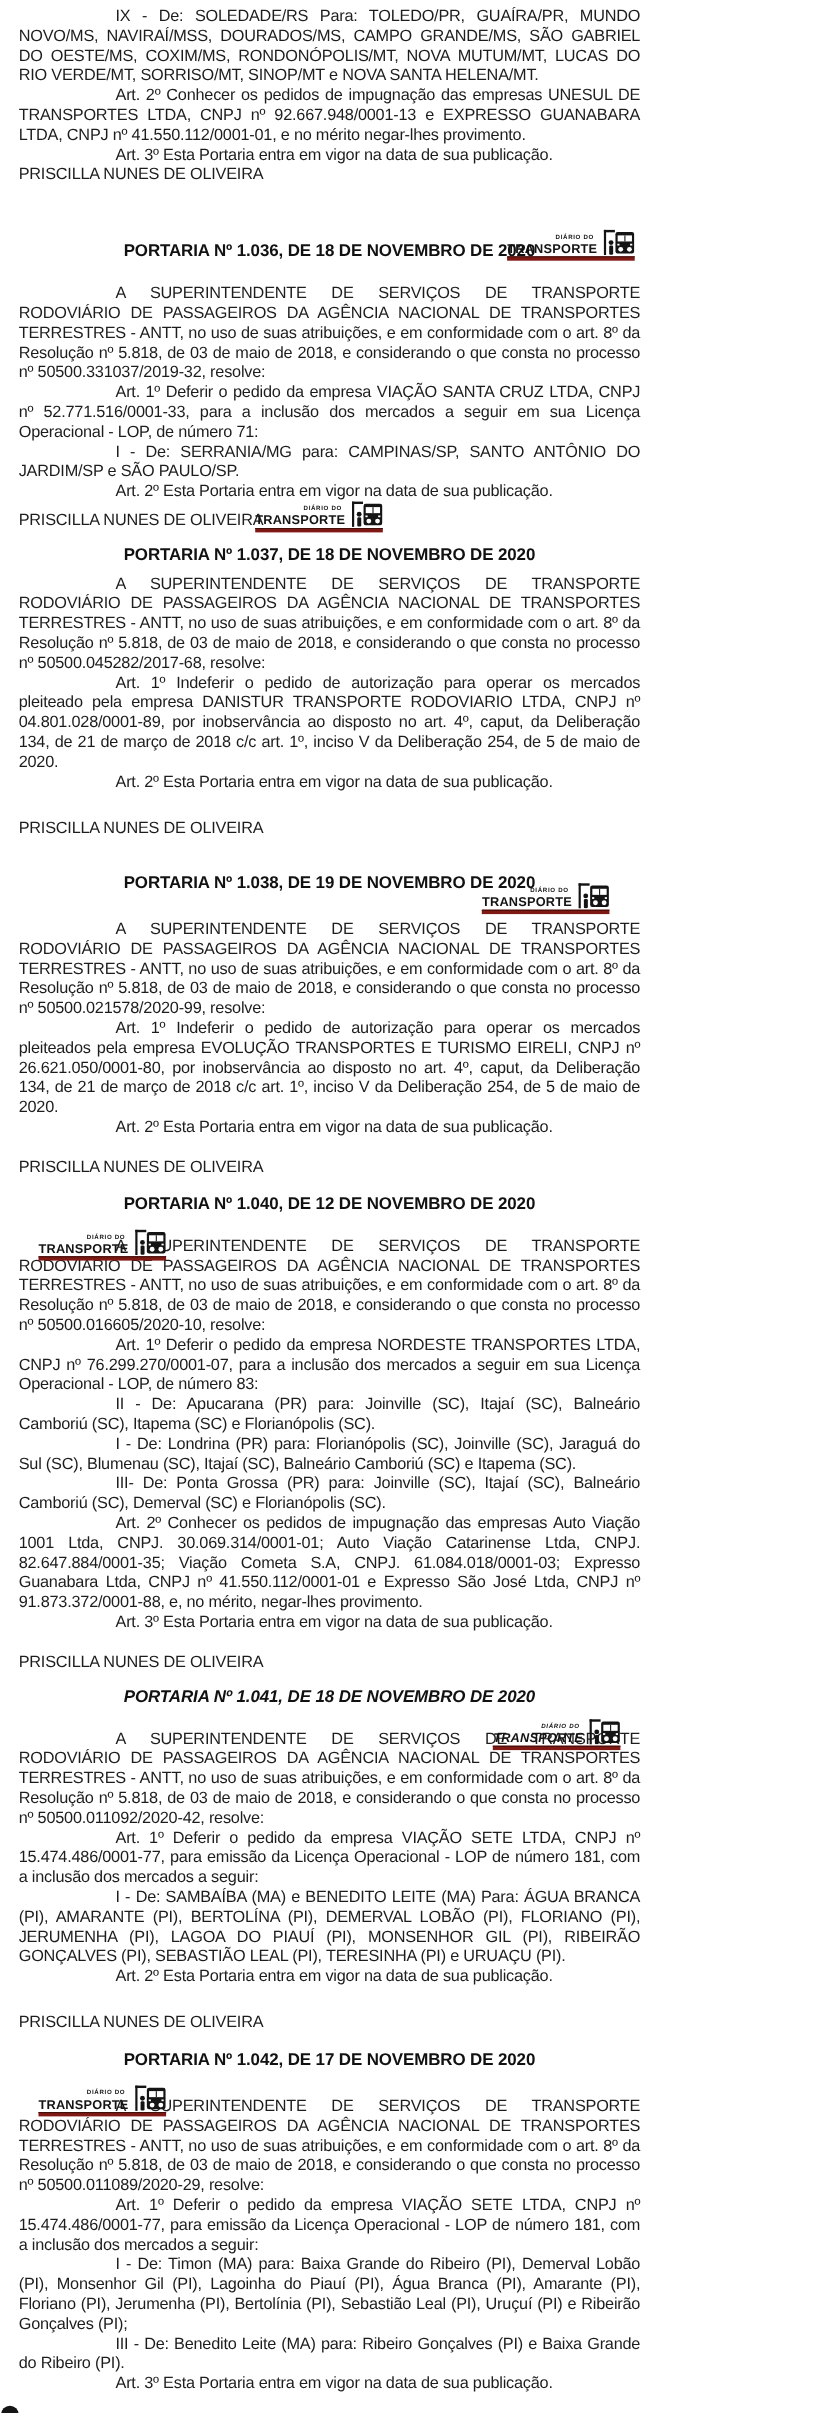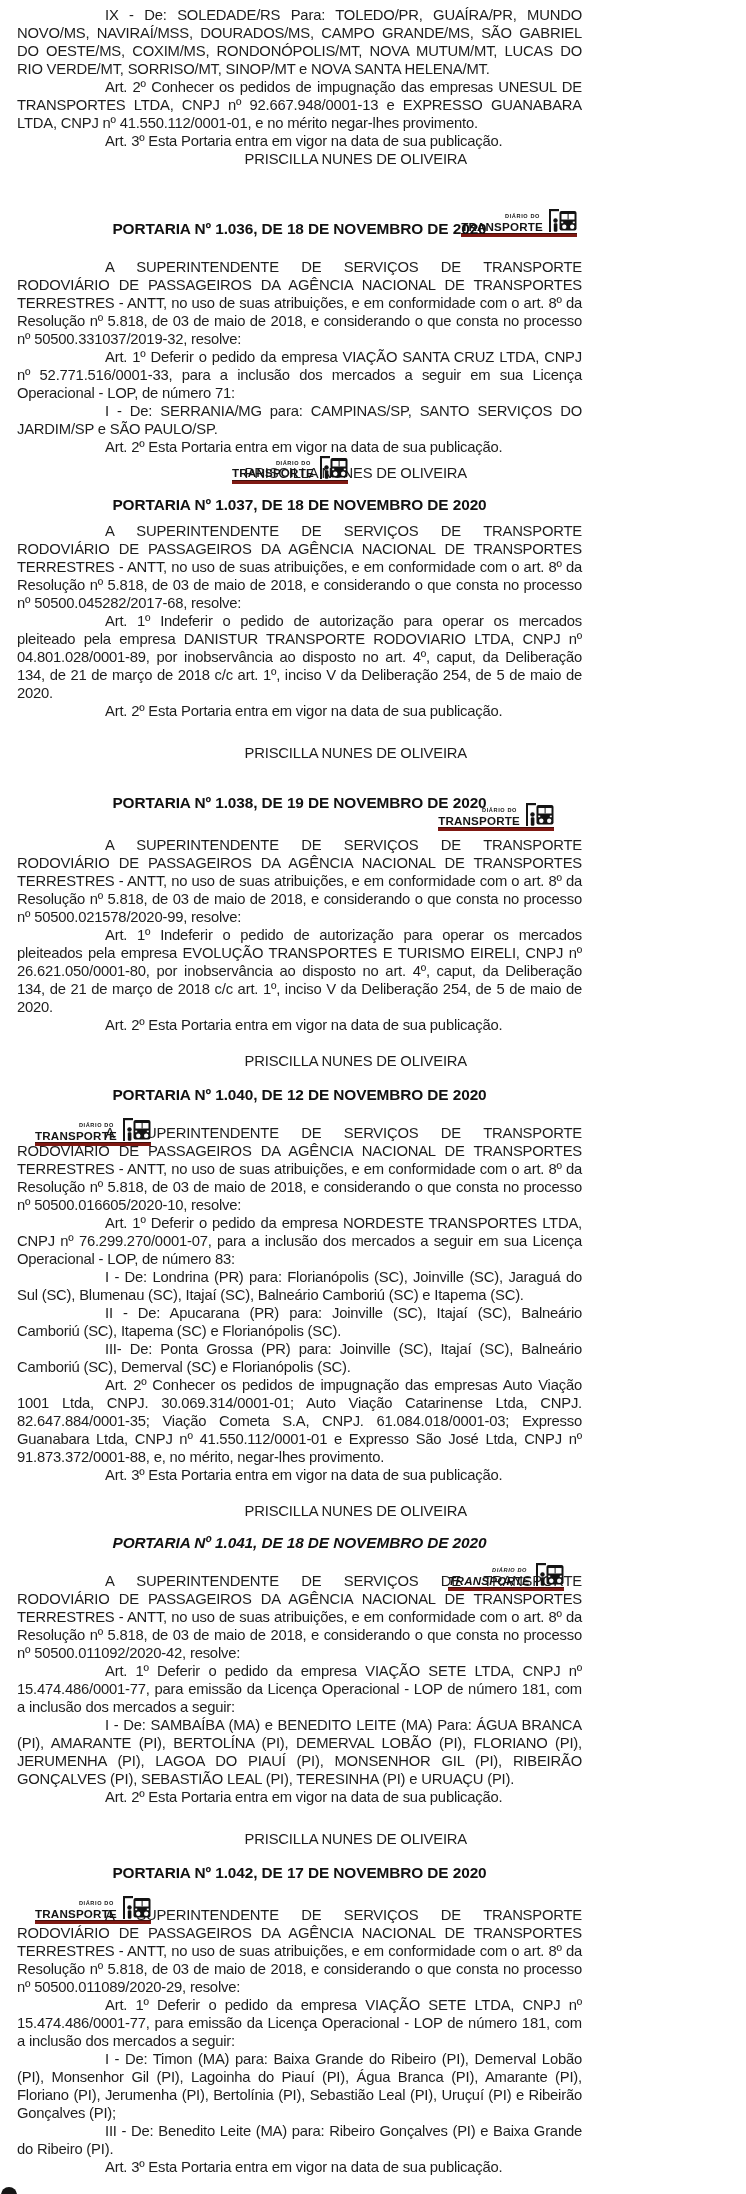--- a/index.html
+++ b/index.html
@@ -24,21 +24,21 @@
   .heading-row {
     position:relative;
     text-align:center;
     font-weight:bold;
     font-size:15.4px;
     letter-spacing:-0.1px;
     color:#111;
   }
   .sig-row {
     position:relative;
-    text-align:right;
+    text-align:left;
     padding-right:115px;
     letter-spacing:-0.2px;
   }
   
   .logo { display:inline-block; vertical-align:middle; }
   .logo-row { display:flex; align-items:flex-end; }
   .logo-textcol { display:flex; flex-direction:column; align-items:flex-end; line-height:1; padding-right:2px;margin-top:44px; }
   .logo-small { font-size:5.6px; font-weight:bold; letter-spacing:0.6px; color:#141414; padding-right:3px; }
   .logo-main { font-size:11.6px; font-weight:bold; letter-spacing:0.2px; color:#141414; margin-top:1px; }
   .logo-icon { display:block; width:30px; height:24px; margin-left:2px; }
@@ -99,21 +99,21 @@
         </span>
         <span class="logo-underline" style="display:block"></span>
       </span>
     </div>
   </section>
 
   <section>
     <div class="heading-row mt-head-b">PORTARIA Nº 1.036, DE 18 DE NOVEMBRO DE 2020</div>
     <p class="body-par">A SUPERINTENDENTE DE SERVIÇOS DE TRANSPORTE RODOVIÁRIO DE PASSAGEIROS DA AGÊNCIA NACIONAL DE TRANSPORTES TERRESTRES - ANTT, no uso de suas atribuições, e em conformidade com o art. 8º da Resolução nº 5.818, de 03 de maio de 2018, e considerando o que consta no processo nº 50500.331037/2019-32, resolve:</p>
     <p class="body-par">Art. 1º Deferir o pedido da empresa VIAÇÃO SANTA CRUZ LTDA, CNPJ nº 52.771.516/0001-33, para a inclusão dos mercados a seguir em sua Licença Operacional - LOP, de número 71:</p>
-    <p class="body-par">I - De: SERRANIA/MG para: CAMPINAS/SP, SANTO SERVIÇOS DO JARDIM/SP e SÃO PAULO/SP.</p>
+    <p class="body-par">I - De: SERRANIA/MG para: CAMPINAS/SP, SANTO ANTÔNIO DO JARDIM/SP e SÃO PAULO/SP.</p>
     <p class="body-par">Art. 2º Esta Portaria entra em vigor na data de sua publicação.</p>
     <div class="sig-row mt-sig-sm">
       <span class="sig-logo-left logo">
         <span class="logo-row">
           <span class="logo-textcol">
             <span class="logo-small">DIÁRIO DO</span>
             <span class="logo-main">TRANSPORTE</span>
           </span>
           <svg class="logo-icon" viewBox="0 0 30 24">
             <rect x="2" y="1" width="10" height="2.2" fill="#141414"></rect>
@@ -200,22 +200,22 @@
             <rect x="14.2" y="13.6" width="2" height="1.6" fill="#ffffff"></rect>
               <rect x="25.8" y="13.6" width="2" height="1.6" fill="#ffffff"></rect>
           </svg>
         </span>
         <span class="logo-underline" style="display:block"></span>
       </span>
       <span>PORTARIA Nº 1.040, DE 12 DE NOVEMBRO DE 2020</span>
     </div>
     <p class="body-par">A SUPERINTENDENTE DE SERVIÇOS DE TRANSPORTE RODOVIÁRIO DE PASSAGEIROS DA AGÊNCIA NACIONAL DE TRANSPORTES TERRESTRES - ANTT, no uso de suas atribuições, e em conformidade com o art. 8º da Resolução nº 5.818, de 03 de maio de 2018, e considerando o que consta no processo nº 50500.016605/2020-10, resolve:</p>
     <p class="body-par">Art. 1º Deferir o pedido da empresa NORDESTE TRANSPORTES LTDA, CNPJ nº 76.299.270/0001-07, para a inclusão dos mercados a seguir em sua Licença Operacional - LOP, de número 83:</p>
+    <p class="body-par">II - De: Apucarana (PR) para: Joinville (SC), Itajaí (SC), Balneário Camboriú (SC), Itapema (SC) e Florianópolis (SC).</p>
     <p class="body-par">I - De: Londrina (PR) para: Florianópolis (SC), Joinville (SC), Jaraguá do Sul (SC), Blumenau (SC), Itajaí (SC), Balneário Camboriú (SC) e Itapema (SC).</p>
-    <p class="body-par">II - De: Apucarana (PR) para: Joinville (SC), Itajaí (SC), Balneário Camboriú (SC), Itapema (SC) e Florianópolis (SC).</p>
     <p class="body-par">III- De: Ponta Grossa (PR) para: Joinville (SC), Itajaí (SC), Balneário Camboriú (SC), Demerval (SC) e Florianópolis (SC).</p>
     <p class="body-par">Art. 2º Conhecer os pedidos de impugnação das empresas Auto Viação 1001 Ltda, CNPJ. 30.069.314/0001-01; Auto Viação Catarinense Ltda, CNPJ. 82.647.884/0001-35; Viação Cometa S.A, CNPJ. 61.084.018/0001-03; Expresso Guanabara Ltda, CNPJ nº 41.550.112/0001-01 e Expresso São José Ltda, CNPJ nº 91.873.372/0001-88, e, no mérito, negar-lhes provimento.</p>
     <p class="body-par">Art. 3º Esta Portaria entra em vigor na data de sua publicação.</p>
     <div class="sig-row mt-sig-md">
       <span>PRISCILLA NUNES DE OLIVEIRA</span>
     </div>
   </section>
 
   <section>
     <div class="heading-row mt-head-f">

